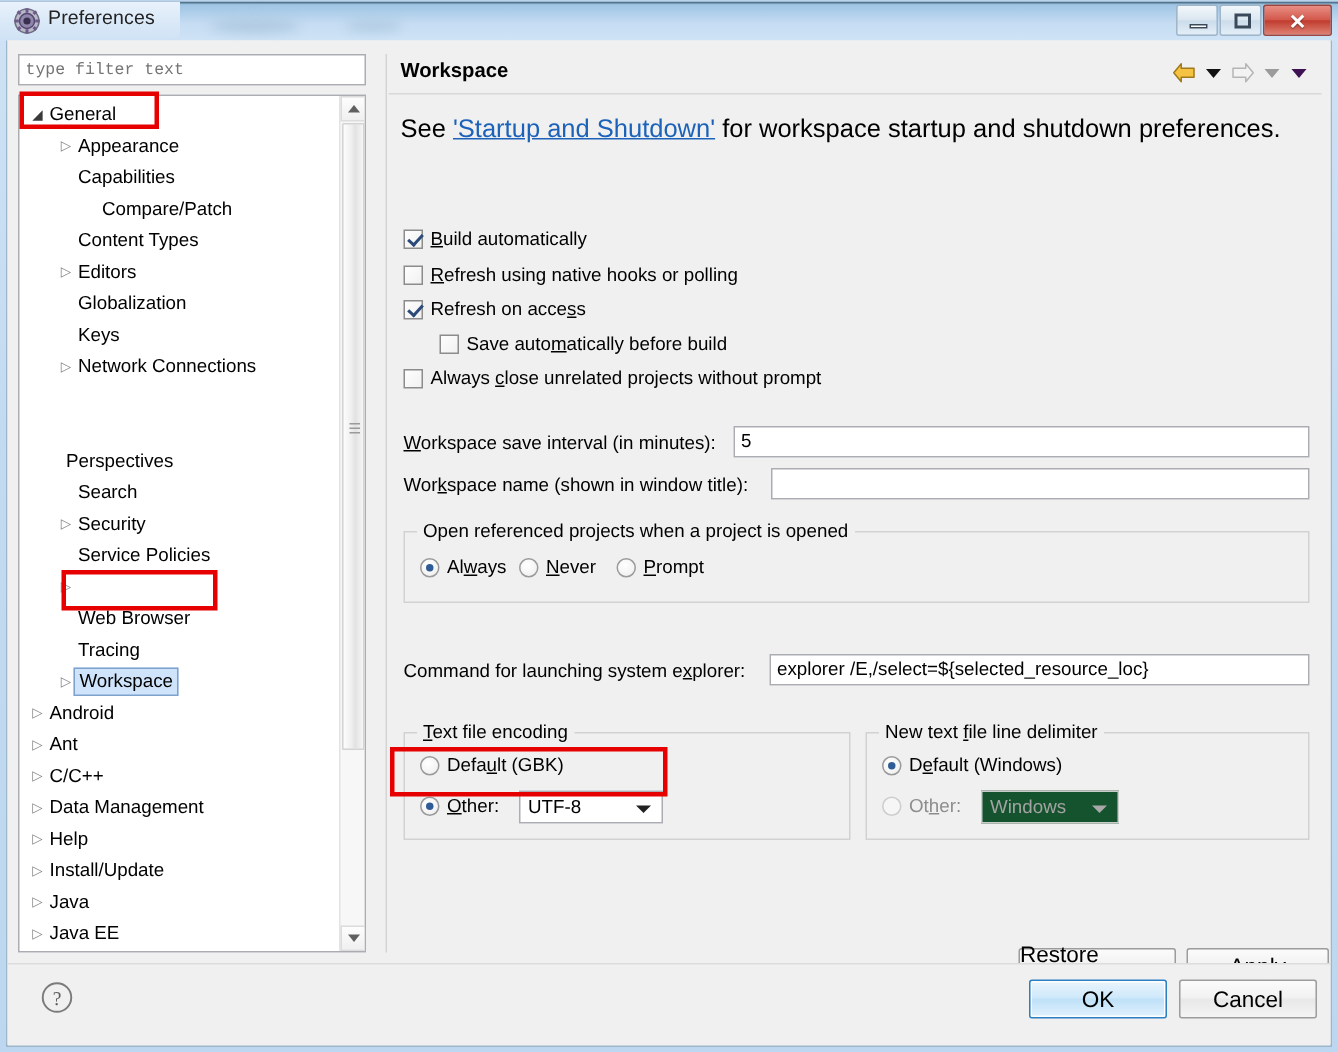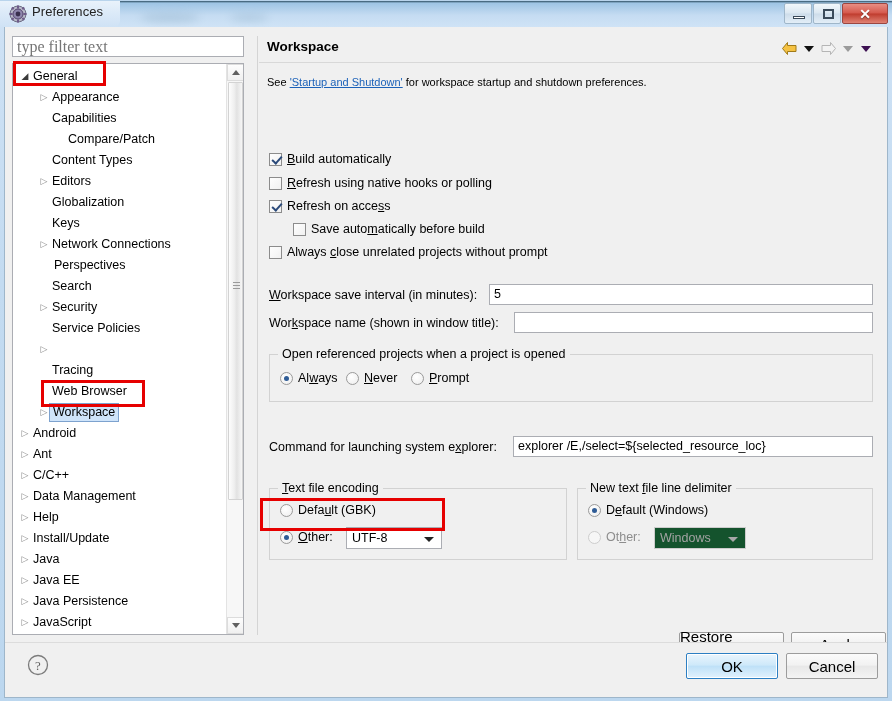--- a/index.html
+++ b/index.html
@@ -86,22 +86,22 @@
     position: absolute; left: 0; top: 0; width: 882px; height: 615px;
     background: #f0f0f0;
   }
 
   
   #filter-input {
     position: absolute; left: 7px; top: 9px;
     width: 232px; height: 21px;
     border: 1px solid #abadb3;
     background: #fff;
-    font-family: Liberation Serif, serif;
-    font-size: 16px; color: #0f766e;
+    font-family: Liberation Mono, monospace;
+    font-size: 11px; color: #0f766e;
     padding: 0 4px; line-height: 19px;
   }
   #tree-wrap {
     position: absolute; left: 7px; top: 36px;
     width: 232px; height: 572px;
     background: #fff;
     border: 1px solid #abadb3;
     overflow: hidden;
   }
   #tree {
@@ -168,21 +168,21 @@
   .chev { width: 0; height: 0; border-left:5px solid transparent; border-right:5px solid transparent; border-top:6px solid #111; margin: 0 2px; }
   .chev.gray { border-top-color: #9b9b9b; }
   .chev.purple { border-top-color: #3d1152; }
   #hdr-rule {
     position: absolute; left: 1px; top: 26px; width: 622px; height: 1px;
     background: #d8d8d8;
   }
 
   #see-line {
     position: absolute; left: 9px; top: 40px;
-    font-size: 11px; color: #000; white-space: nowrap;
+    font-size: 17px; color: #000; white-space: nowrap;
   }
   #see-link { color: #1c62b9; text-decoration: underline; cursor: pointer; }
 
   
   .cbrow {
     position: absolute; left: 11px;
     font-size: 12.5px; color: #000; white-space: nowrap;
     display: flex; align-items: center;
   }
   .cbox {
@@ -368,46 +368,46 @@
               <span class="lbl">Globalization</span>
             </div>
             <div class="tnode" style="padding-left: 24px;">
               <span class="arrow"></span>
               <span class="lbl">Keys</span>
             </div>
             <div class="tnode" style="padding-left: 24px;">
               <span class="arrow" style="font-size: 9px;">▷</span>
               <span class="lbl">Network Connections</span>
             </div>
-            <div class="tnode" style="padding-left: 26px;">
+            <div class="tnode" style="padding-left: 16px; margin-top: 42px;">
               <span class="arrow"></span>
               <span class="lbl">Perspectives</span>
             </div>
             <div class="tnode" style="padding-left: 24px;">
               <span class="arrow"></span>
               <span class="lbl">Search</span>
             </div>
             <div class="tnode" style="padding-left: 24px;">
               <span class="arrow" style="font-size: 9px;">▷</span>
               <span class="lbl">Security</span>
             </div>
             <div class="tnode" style="padding-left: 24px;">
               <span class="arrow"></span>
               <span class="lbl">Service Policies</span>
             </div>
             <div class="tnode" style="padding-left: 24px;">
               <span class="arrow" style="font-size: 9px;">▷</span>
             </div>
             <div class="tnode" style="padding-left: 24px;">
               <span class="arrow"></span>
+              <span class="lbl">Web Browser</span>
+            </div>
+            <div class="tnode" style="padding-left: 24px;">
+              <span class="arrow"></span>
               <span class="lbl">Tracing</span>
-            </div>
-            <div class="tnode" style="padding-left: 24px;">
-              <span class="arrow"></span>
-              <span class="lbl">Web Browser</span>
             </div>
             <div class="tnode sel" style="padding-left: 24px;">
               <span class="arrow" style="font-size: 9px;">▷</span>
               <span class="lbl">Workspace</span>
             </div>
             <div class="tnode" style="padding-left: 5px;">
               <span class="arrow" style="font-size: 9px;">▷</span>
               <span class="lbl">Android</span>
             </div>
             <div class="tnode" style="padding-left: 5px;">

